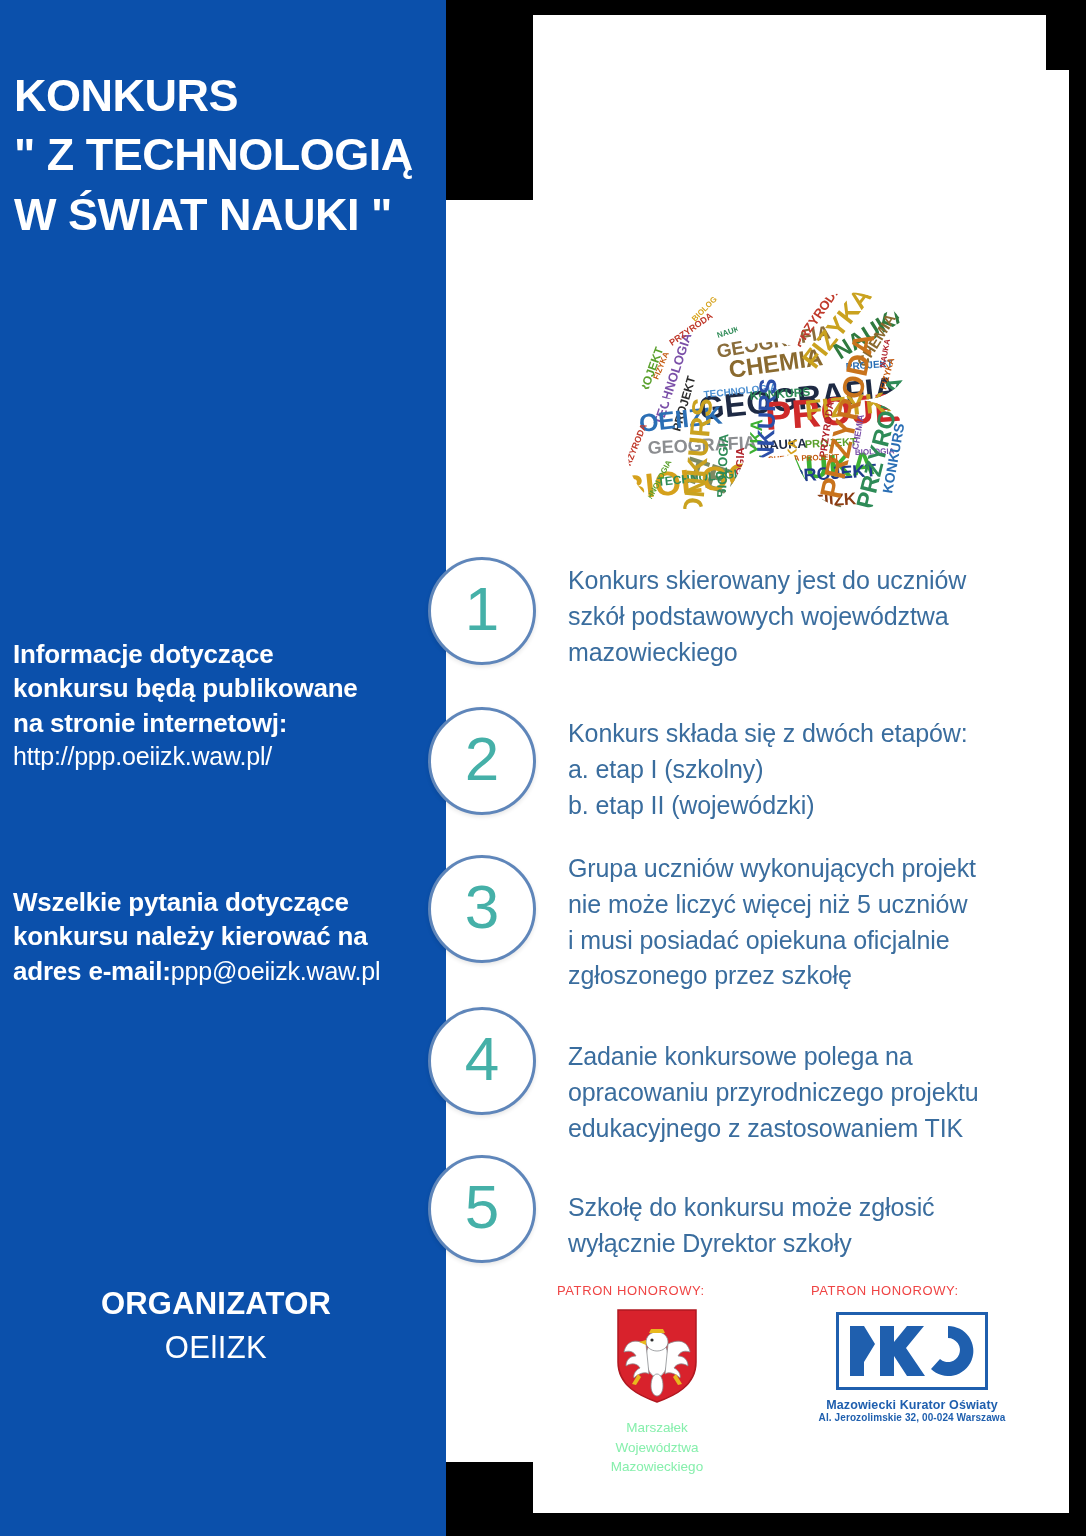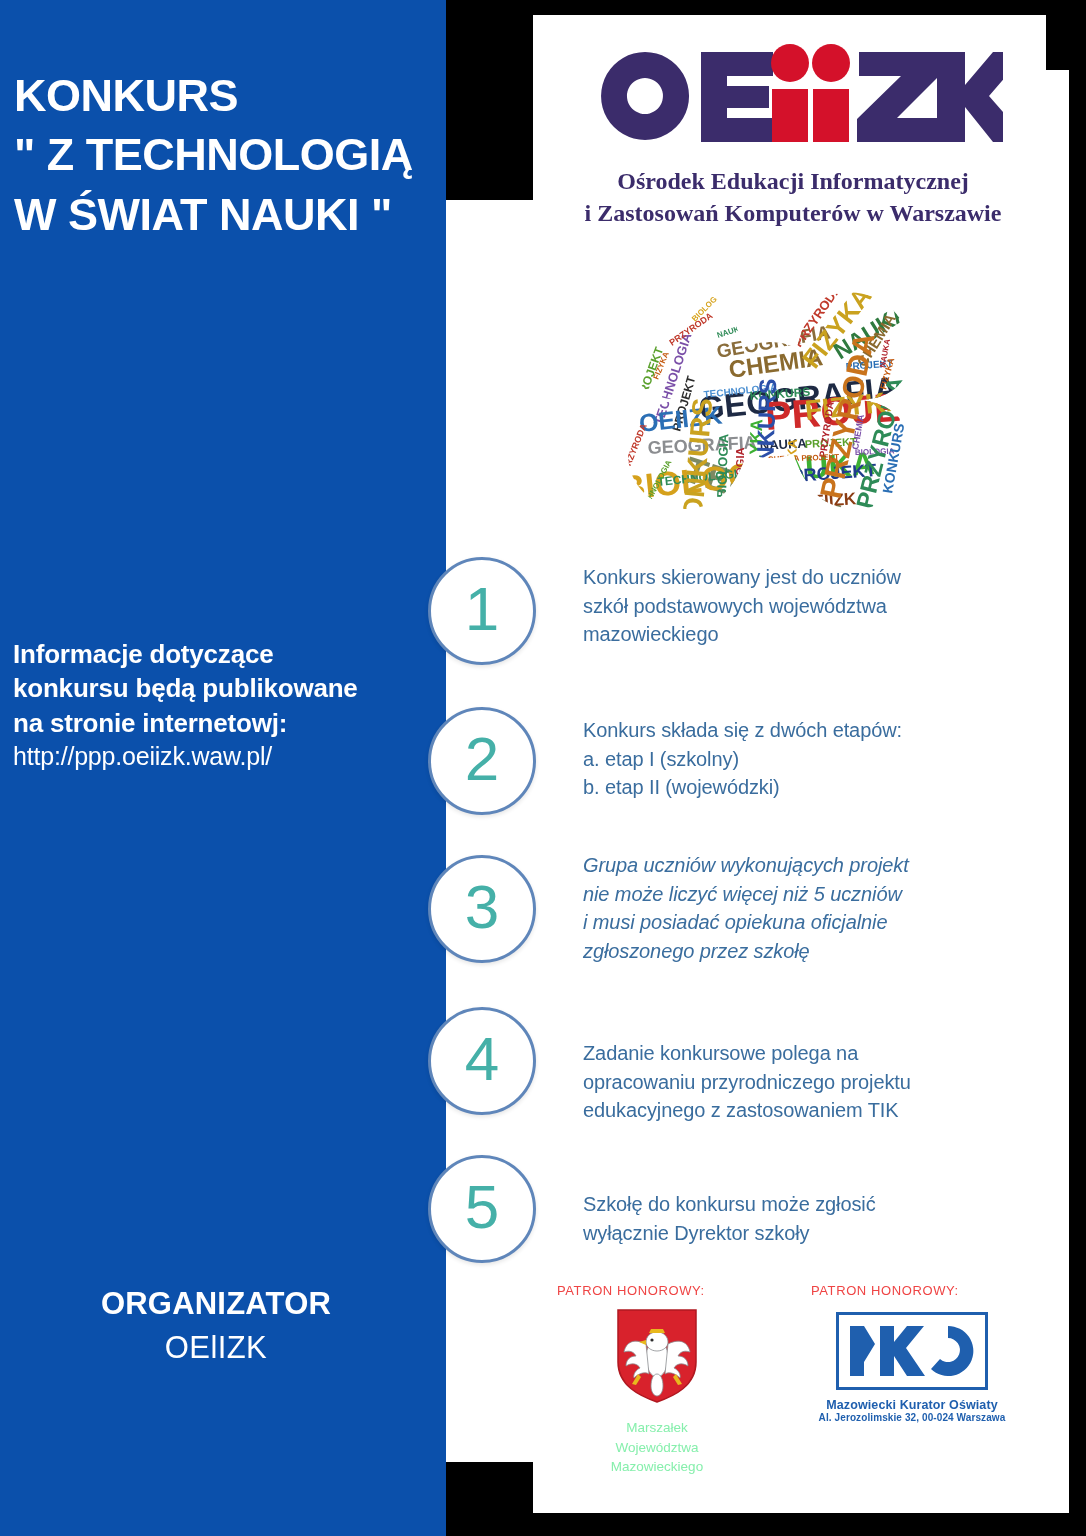--- a/index.html
+++ b/index.html
@@ -152,34 +152,33 @@
     line-height: 1;
     position: relative;
     top: -2px;
   }
   .step-text {
     position: absolute;
     left: 140px;
     top: 2px;
     width: 450px;
     color: #3a6d9e;
-    font-size: 20px;
+    font-size: 25px;
     line-height: 1.43;
     white-space: pre-line;
     letter-spacing: -0.1px;
-    margin-left: 15px;
   }
   #step-1 { top: 557px; }
   #step-2 { top: 707px; }
   #step-3 { top: 855px; }
   #step-4 { top: 1007px; }
   #step-5 { top: 1155px; }
   #step-1 .step-text { top: 6px; }
   #step-2 .step-text { top: 9px; }
-  #step-3 .step-text { top: -4px; font-style: italic; }
+  #step-3 .step-text { top: -4px; }
   #step-4 .step-text { top: 32px; }
   #step-5 .step-text { top: 35px; }
 
   
   .patrons {
     position: absolute;
     left: 533px; top: 1283px;
     width: 513px; height: 210px;
   }
   .patron {
@@ -230,52 +229,35 @@
 " Z TECHNOLOGIĄ
 W ŚWIAT NAUKI "</div>
 
   <div class="info-block" id="info-web">
     <div class="bold-lines">Informacje dotyczące
 konkursu będą publikowane
 na stronie internetowj:</div>
     <div class="thin-line">http://ppp.oeiizk.waw.pl/</div>
   </div>
 
+  <div class="info-block" id="info-mail">
+    <div class="bold-lines"><span>Wszelkie pytania dotyczące
+konkursu należy kierować na
+adres e-mail:</span><span class="inline-thin">ppp@oeiizk.waw.pl</span></div>
+  </div>
 
   <div class="organizer">
     <div class="org-title">ORGANIZATOR</div>
     <div class="org-name">OElIZK</div>
   </div>
 
   <div class="white-strip"></div>
   <div class="white-card"></div>
   <div class="card-ext"></div>
 
-  <div class="logo-wrap">
-    <svg class="logo-mark" width="420" height="112" viewBox="0 0 420 112">
-
-      <path d="M62 12 a44 44 0 1 0 0.1 0 z M62 38 a18 18 0 1 1 -0.1 0 z" fill="#3b2c6b"></path>
-
-      <path d="M118 12 h72 v24 h-46 v10 h42 v22 h-42 v10 h46 v24 h-72 z" fill="#3b2c6b"></path>
-
-      <circle cx="207" cy="23" r="19" fill="#d4112a"></circle>
-
-      <rect x="189" y="49" width="36" height="53" fill="#d4112a"></rect>
-
-      <circle cx="248" cy="23" r="19" fill="#d4112a"></circle>
-
-      <rect x="230" y="49" width="36" height="53" fill="#d4112a"></rect>
-
-      <path d="M276 12 h82 v22 l-44 44 h44 v24 h-84 v-23 l44 -43 h-42 z" fill="#3b2c6b"></path>
-
-      <path d="M366 12 h28 v33 l28 -33 h34 l-38 44 l40 46 h-36 l-28 -35 v35 h-28 z" fill="#3b2c6b" transform="translate(-12,0)"></path>
-    </svg>
-    <div class="logo-sub">Ośrodek Edukacji Informatycznej
-i Zastosowań Komputerów w Warszawie</div>
-  </div>
 
   <div class="cloud-wrap">
     <svg width="340" height="300" viewBox="0 0 340 300">
       <defs>
         <clipPath id="clover">
           <path d="M162 150 C135 92 142 52 104 44 C60 35 26 70 30 108 C33 140 58 152 92 150
                    C55 148 28 168 28 204 C28 243 66 268 104 256 C138 245 148 204 162 150 Z"></path>
           <path d="M178 150 C205 92 198 52 236 44 C280 35 314 70 310 108 C307 140 282 152 248 150
                    C285 148 312 168 312 204 C312 243 274 268 236 256 C202 245 192 204 178 150 Z"></path>
           <ellipse cx="170" cy="150" rx="60" ry="58"></ellipse>

